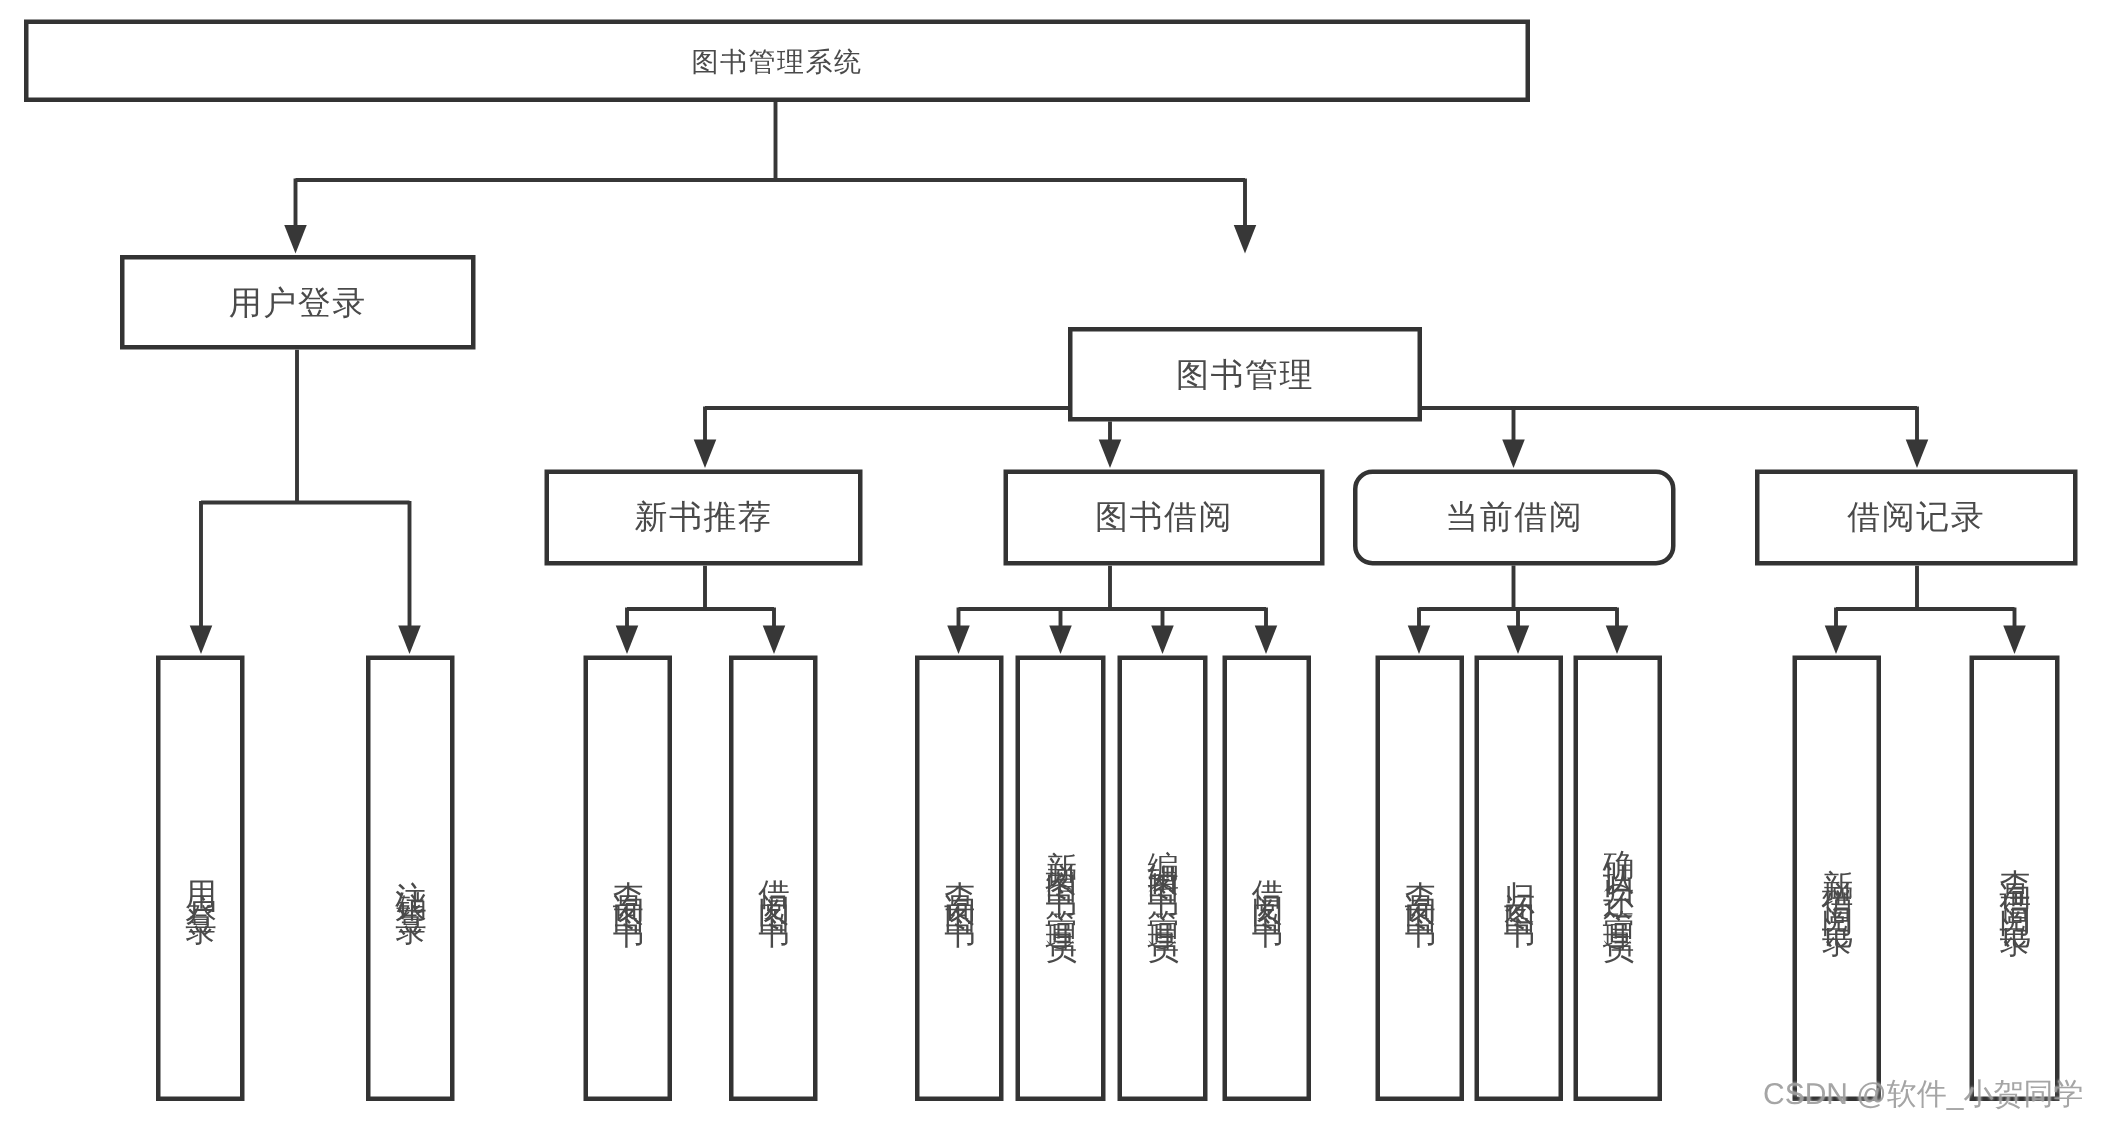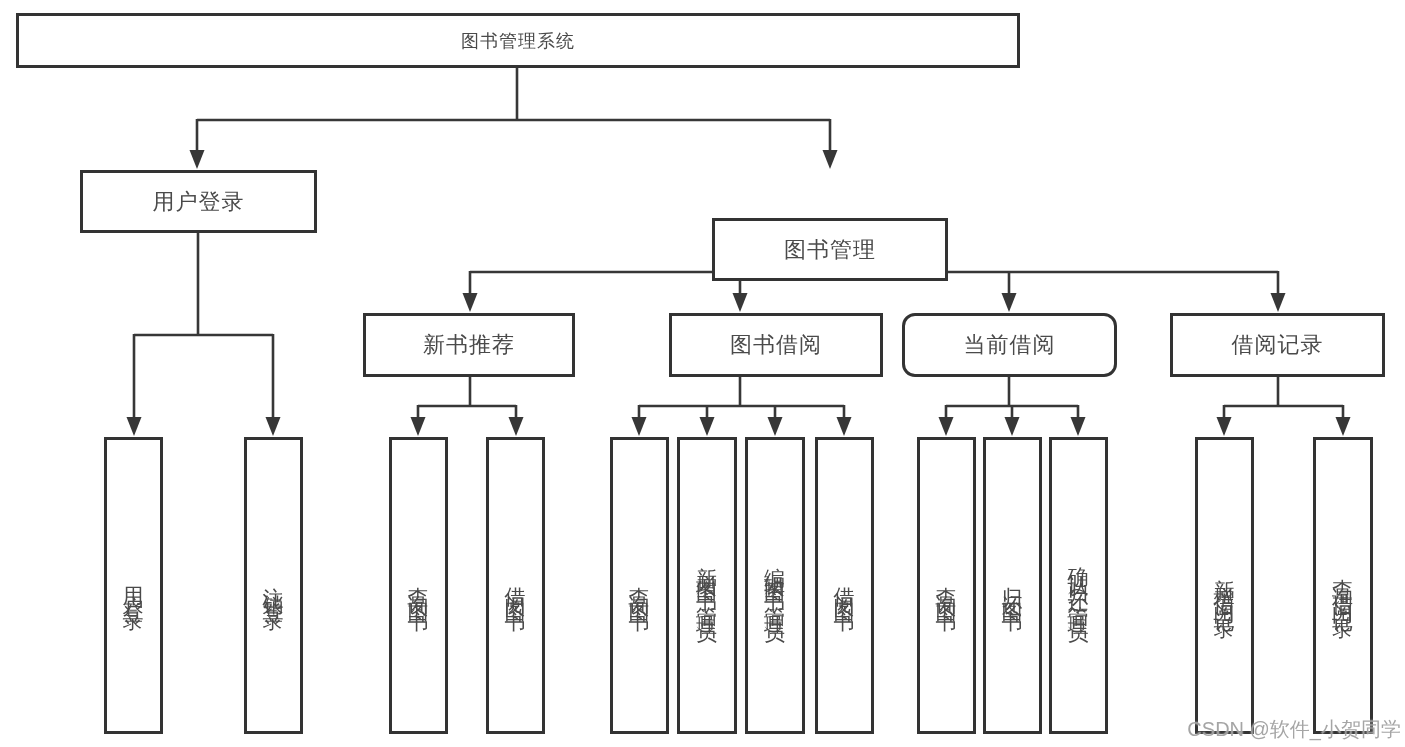--- a/index.html
+++ b/index.html
@@ -35,21 +35,21 @@
     writing-mode: vertical-rl;
     text-orientation: mixed;
     font-size: 21px;
     line-height: 1;
     letter-spacing: 8px;
     color: #4a4a4a;
     white-space: nowrap;
   }
   .watermark {
     position: absolute;
-    right: 4px;
+    right: 16px;
     bottom: 4px;
     font-size: 20px;
     color: rgba(152, 152, 152, 0.88);
     text-shadow: 0 0 2px rgba(255,255,255,0.9);
     z-index: 5;
     white-space: nowrap;
   }
 </style>
 </head>
 <body>

